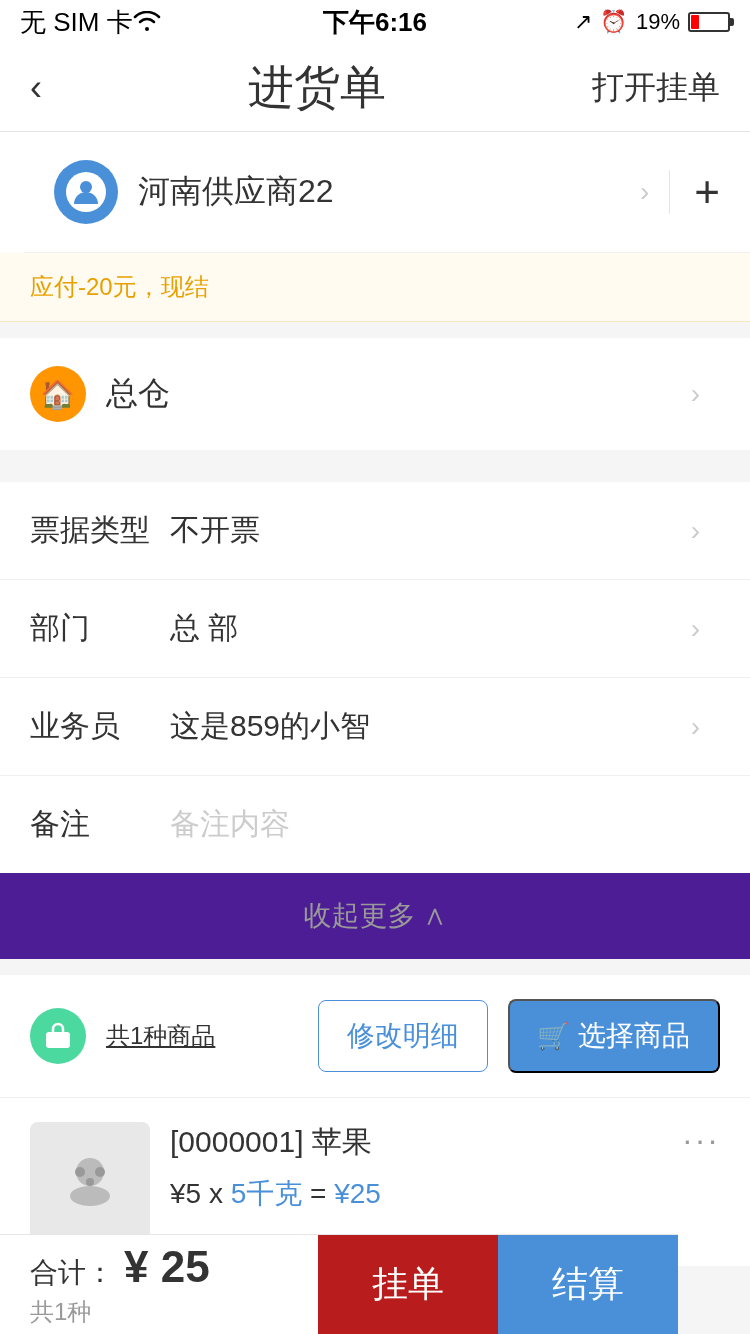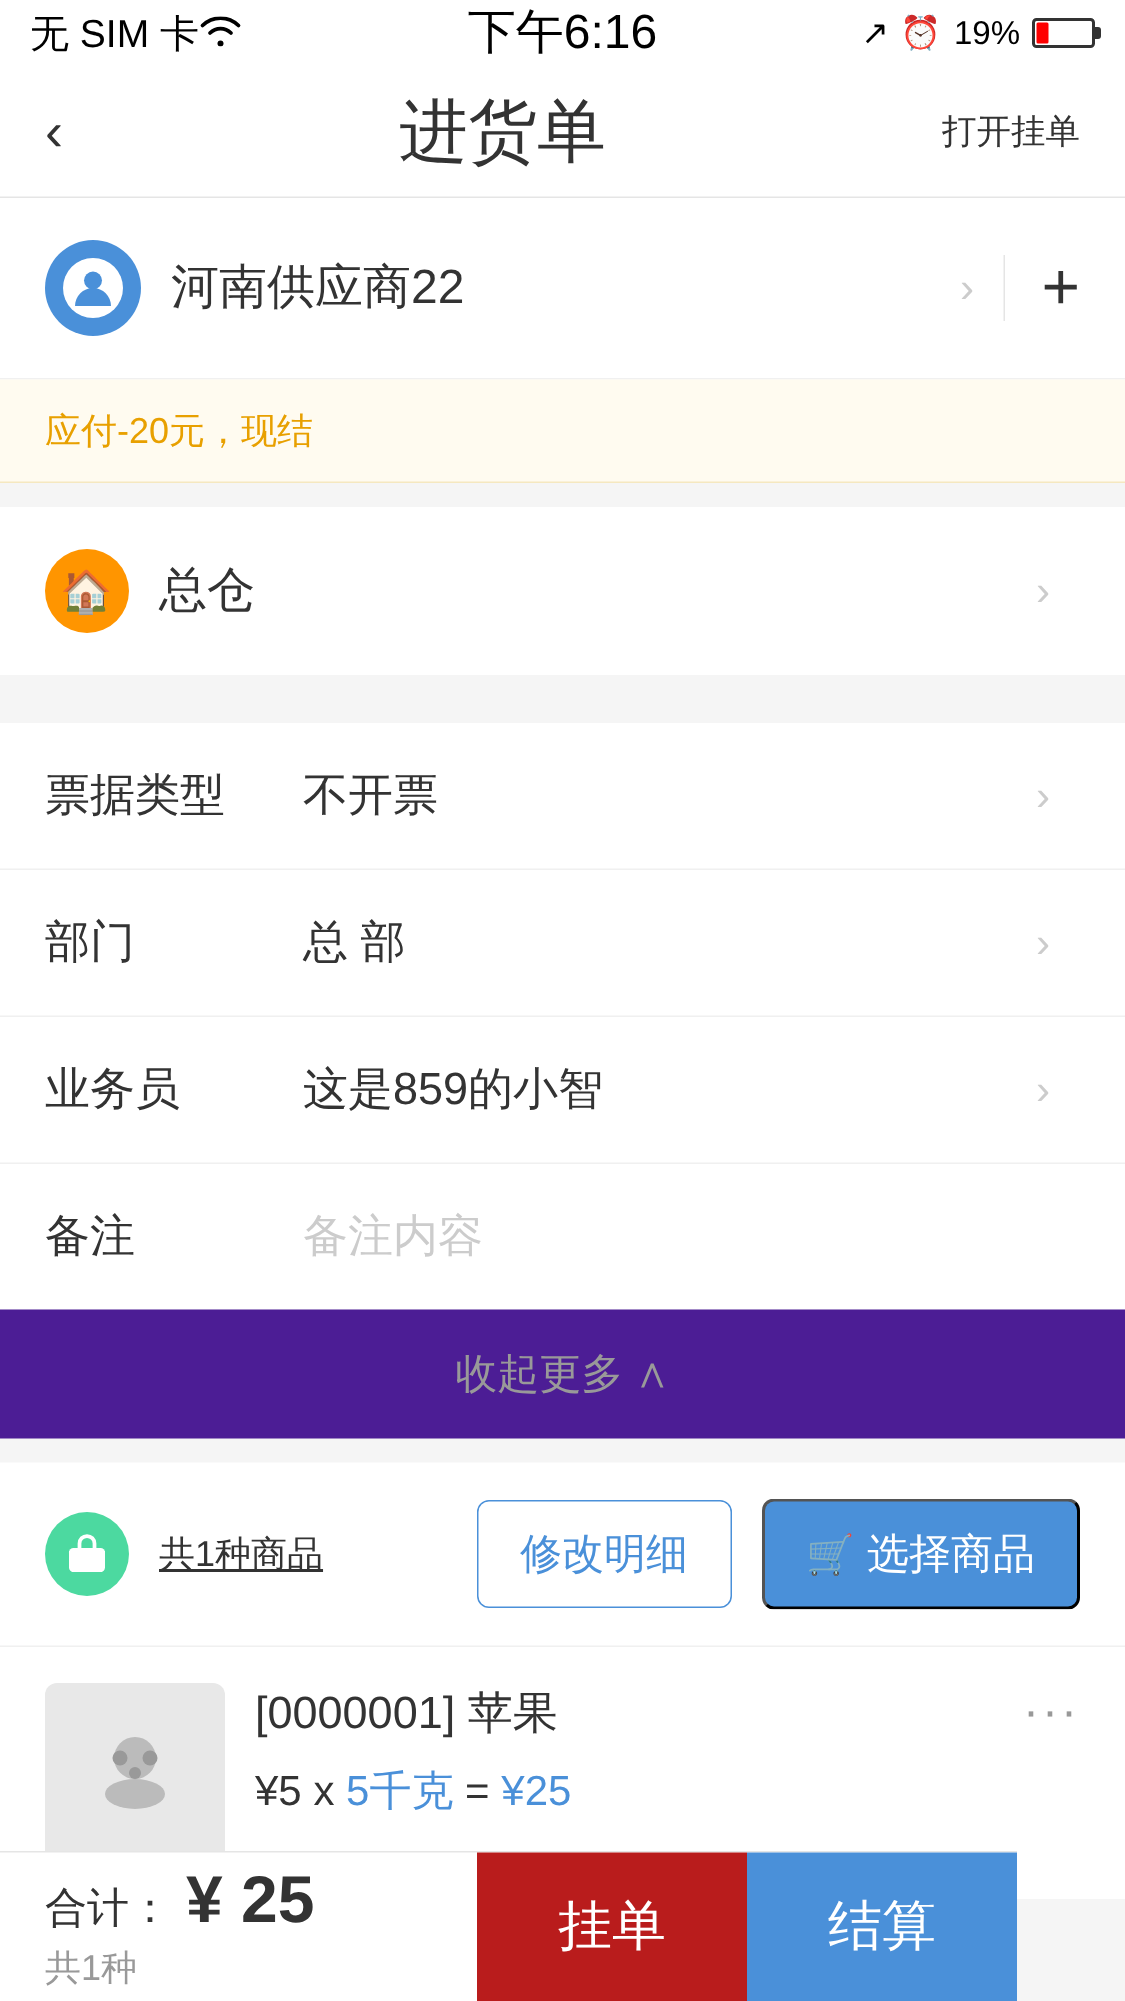--- a/index.html
+++ b/index.html
@@ -23,22 +23,22 @@
       padding: 0 20px;
       font-size: 26px;
       color: #000;
     }
     .status-left {
       display: flex;
       align-items: center;
       font-size: 26px;
     }
     .status-center {
-      font-size: 32px;
-      font-weight: 400;
+      font-size: 26px;
+      font-weight: 700;
       position: absolute;
       left: 50%;
       transform: translateX(-50%);
     }
     .status-right {
       display: flex;
       align-items: center;
       gap: 8px;
       font-size: 24px;
     }
@@ -83,21 +83,21 @@
       font-size: 36px;
       color: #333;
       cursor: pointer;
     }
     .nav-title {
       font-size: 46px;
       font-weight: 500;
       color: #333;
     }
     .nav-action {
-      font-size: 23px;
+      font-size: 32px;
       color: #333;
       cursor: pointer;
     }
 
     
     .content {
       background: #f5f5f5;
     }
 
     
@@ -109,20 +109,21 @@
     
     .supplier-section {
       background: #fff;
       margin-bottom: 0;
     }
     .supplier-row {
       display: flex;
       align-items: center;
       padding: 28px 30px;
       border-bottom: 1px solid #f0f0f0;
+      margin-left: 24px;
     }
     .supplier-avatar {
       width: 64px;
       height: 64px;
       border-radius: 50%;
       background: #4a90d9;
       display: flex;
       align-items: center;
       justify-content: center;
       margin-right: 20px;
@@ -199,21 +200,20 @@
     .form-section {
       background: #fff;
       margin-bottom: 0;
     }
     .form-row {
       display: flex;
       align-items: center;
       padding: 28px 30px;
       border-bottom: 1px solid #f0f0f0;
       min-height: 88px;
-      gap: 32px;
     }
     .form-row:last-child {
       border-bottom: none;
     }
     .form-label {
       font-size: 30px;
       color: #333;
       width: 140px;
       flex-shrink: 0;
     }

